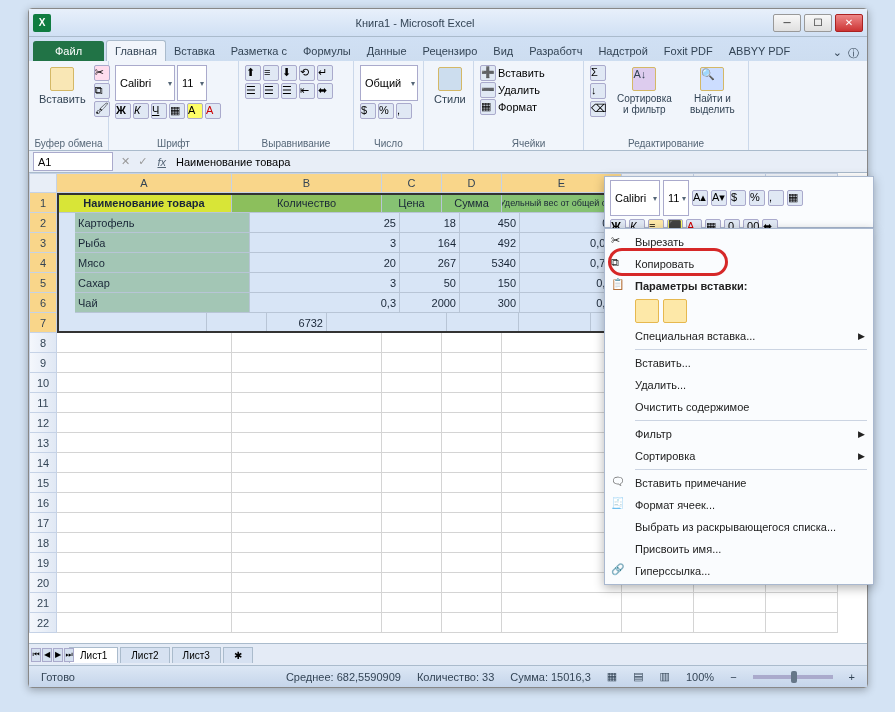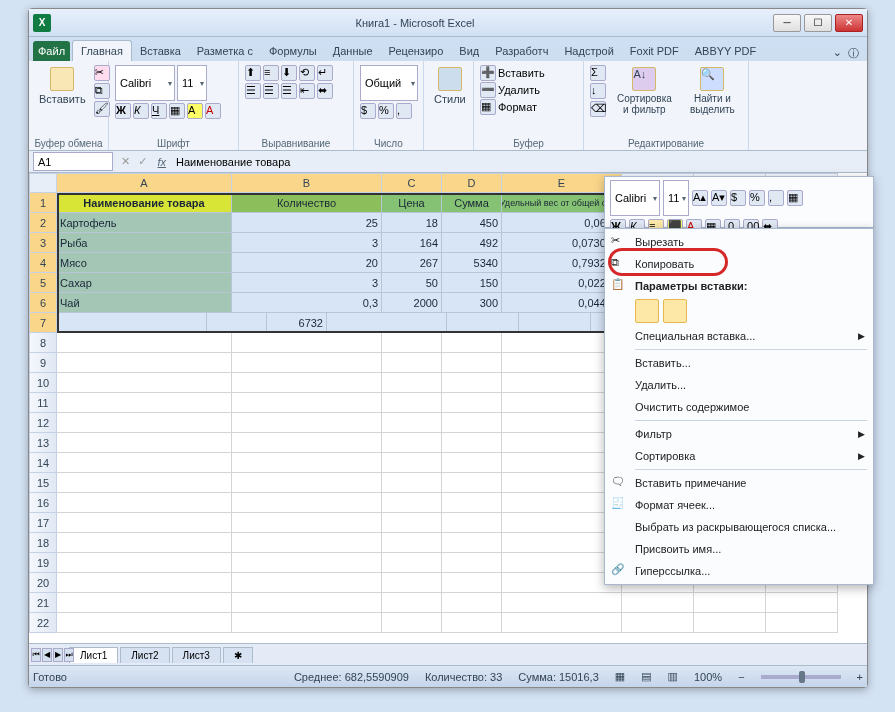--- a/index.html
+++ b/index.html
@@ -5,21 +5,21 @@
 *{box-sizing:border-box;margin:0;padding:0;font-family:'Segoe UI',Tahoma,sans-serif;font-size:11px;}
 body{background:#d4e3f4;width:895px;height:712px;overflow:hidden;position:relative;}
 .outer{position:absolute;top:8px;left:28px;width:840px;height:680px;background:#fff;border:1px solid #888;border-radius:4px;box-shadow:0 2px 8px rgba(0,0,0,0.3);}
 .titlebar{height:28px;background:linear-gradient(#e8f0fb,#d0e0f4);display:flex;align-items:center;padding:0 4px;border-bottom:1px solid #abc;}
 .titlebar .xl-icon{width:18px;height:18px;background:#107c41;border-radius:2px;margin-right:6px;display:flex;align-items:center;justify-content:center;color:#fff;font-weight:bold;font-size:10px;}
 .titlebar .title{flex:1;text-align:center;color:#345;}
 .winbtns{display:flex;gap:3px;}
 .winbtn{width:28px;height:18px;background:linear-gradient(#f8f8f8,#e0e0e0);border:1px solid #999;border-radius:2px;display:flex;align-items:center;justify-content:center;font-size:10px;}
 .winbtn.close{background:linear-gradient(#e88,#c33);color:#fff;border-color:#a22;}
 .ribbon-tabs{height:24px;display:flex;align-items:flex-end;padding-left:4px;background:linear-gradient(#d0e0f4,#cdddf0);}
-.file-tab{background:#217346;color:#fff;padding:4px 5px;border-radius:3px 3px 0 0;margin-right:2px;}
+.file-tab{background:#217346;color:#fff;padding:4px 22px;border-radius:3px 3px 0 0;margin-right:2px;}
 .rtab{padding:4px 8px;color:#345;cursor:pointer;}
 .rtab.active{background:#f1f5fb;border:1px solid #abc;border-bottom:none;border-radius:3px 3px 0 0;}
 .ribbon-tabs .spacer{flex:1;}
 .helpicons{display:flex;gap:6px;padding-right:8px;color:#345;}
 .ribbon{height:90px;background:#f1f5fb;border-bottom:1px solid #abc;display:flex;}
 .rgroup{border-right:1px solid #cbd8ea;padding:2px 6px;display:flex;flex-direction:column;position:relative;}
 .rgroup-label{position:absolute;bottom:1px;left:0;right:0;text-align:center;color:#567;font-size:10px;}
 .rgroup-body{flex:1;display:flex;align-items:flex-start;gap:4px;padding-top:2px;}
 .bigbtn{display:flex;flex-direction:column;align-items:center;gap:2px;padding:2px 4px;color:#345;}
 .bigbtn .ico{width:24px;height:24px;background:#f9e7b5;border:1px solid #d4b866;border-radius:2px;}
@@ -41,39 +41,39 @@
 .rowh{width:28px;height:20px;background:linear-gradient(90deg,#f4f7fc,#e0e8f4);border:1px solid #c5d2e6;border-top:none;display:flex;align-items:center;justify-content:center;color:#345;}
 .rowh.sel{background:#f9d68a;}
 .cells{position:absolute;top:20px;left:28px;}
 .crow{display:flex;}
 .cell{height:20px;border-right:1px solid #d4d4d4;border-bottom:1px solid #d4d4d4;padding:0 3px;display:flex;align-items:center;overflow:hidden;white-space:nowrap;}
 .cell.r{justify-content:flex-end;}
 .cell.c{justify-content:center;}
 .hdr1{background:#ffff00;font-weight:bold;}
 .hdr2{background:#9acd32;color:#000;}
 .hdr3{background:#92d050;}
-.datacell{background:#b8d6a8;}
+.datacell{background:#b8d6a8;margin-left:18px;}
 .selover{position:absolute;top:20px;left:28px;width:565px;height:140px;border:2px solid #333;background:rgba(100,150,220,0.25);pointer-events:none;}
 .marching{position:absolute;top:20px;left:28px;width:565px;height:140px;border:1.5px dashed #333;pointer-events:none;}
 .minitb{position:absolute;top:176px;left:604px;width:270px;height:52px;background:#fafcfe;border:1px solid #a9b8cf;box-shadow:0 3px 10px rgba(0,0,0,.25);padding:3px 5px;display:flex;flex-direction:column;gap:3px;}
 .minitb .row{display:flex;gap:3px;align-items:center;}
 .ctxmenu{position:absolute;top:228px;left:604px;width:270px;background:#fafcfe;border:1px solid #a9b8cf;box-shadow:0 3px 10px rgba(0,0,0,.3);padding:2px;}
 .ctxitem{height:22px;display:flex;align-items:center;padding:0 6px 0 28px;position:relative;color:#222;}
 .ctxitem .cicon{position:absolute;left:4px;width:16px;height:16px;}
 .ctxitem .arrow{margin-left:auto;font-size:9px;}
 .ctxsep{height:1px;background:#cbd4e2;margin:2px 4px 2px 28px;}
 .highlight-ring{position:absolute;top:248px;left:608px;width:120px;height:28px;border:3px solid #d62828;border-radius:14px;pointer-events:none;z-index:10;}
 .pasteopts{display:flex;gap:4px;padding:2px 0 2px 28px;}
 .po{width:24px;height:24px;background:#fde8a8;border:1px solid #e6b84f;border-radius:2px;}
 .sheets{height:22px;background:#e4ebf6;border-top:1px solid #abc;display:flex;align-items:center;padding-left:40px;gap:2px;position:relative;}
 .navbtns{position:absolute;left:2px;display:flex;gap:1px;}
 .navb{width:10px;height:14px;background:#d5e0ef;border:1px solid #aac;font-size:8px;display:flex;align-items:center;justify-content:center;}
 .stab{padding:2px 10px;background:#fff;border:1px solid #abc;border-bottom:none;font-size:10px;}
 .stab.inactive{background:#d6e1f1;}
-.status{height:22px;background:linear-gradient(#dce7f5,#c5d5ea);display:flex;align-items:center;padding:0 4px;color:#345;gap:16px;border-top:1px solid #abc;}
+.status{height:22px;background:linear-gradient(#dce7f5,#c5d5ea);display:flex;align-items:center;padding:0 12px;color:#345;gap:16px;border-top:1px solid #abc;}
 .status .spacer{flex:1;}
 .zoom{display:flex;align-items:center;gap:4px;}
 .zslider{width:80px;height:4px;background:#aac;position:relative;}
 .zslider::after{content:'';position:absolute;left:38px;top:-4px;width:6px;height:12px;background:#678;border-radius:2px;}
 
 .wA{width:175px;}.wB{width:150px;}.wC{width:60px;}.wD{width:60px;}.wE{width:120px;}.wF{width:72px;}.wG{width:72px;}.wH{width:72px;}
 </style>
 </head>
 <body>
 
@@ -187,21 +187,21 @@
           </div>
         <div class="smallrow">
             <div class="sicon">➖</div>
             <span>Удалить</span>
           </div>
         <div class="smallrow">
             <div class="sicon">▦</div>
             <span>Формат</span>
           </div>
       </div>
-      <div class="rgroup-label">Буфер</div>
+      <div class="rgroup-label">Ячейки</div>
     </div>
     <div class="rgroup" style="width:165px;">
       <div class="rgroup-body">
         <div class="smallcol">
             <div class="sicon">Σ</div>
             <div class="sicon">↓</div>
             <div class="sicon">⌫</div>
           </div>
         <div class="bigbtn">
             <div class="ico" style="background:#dce;">A↓</div>

